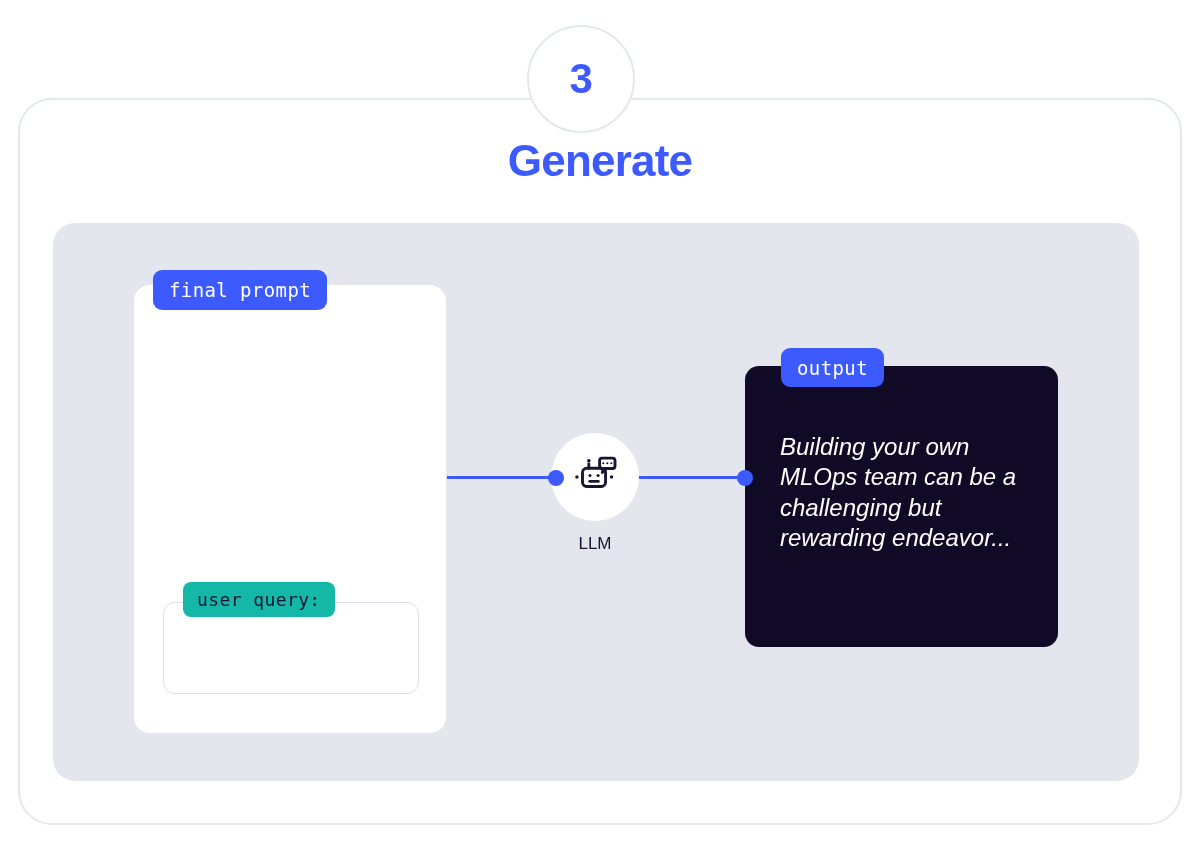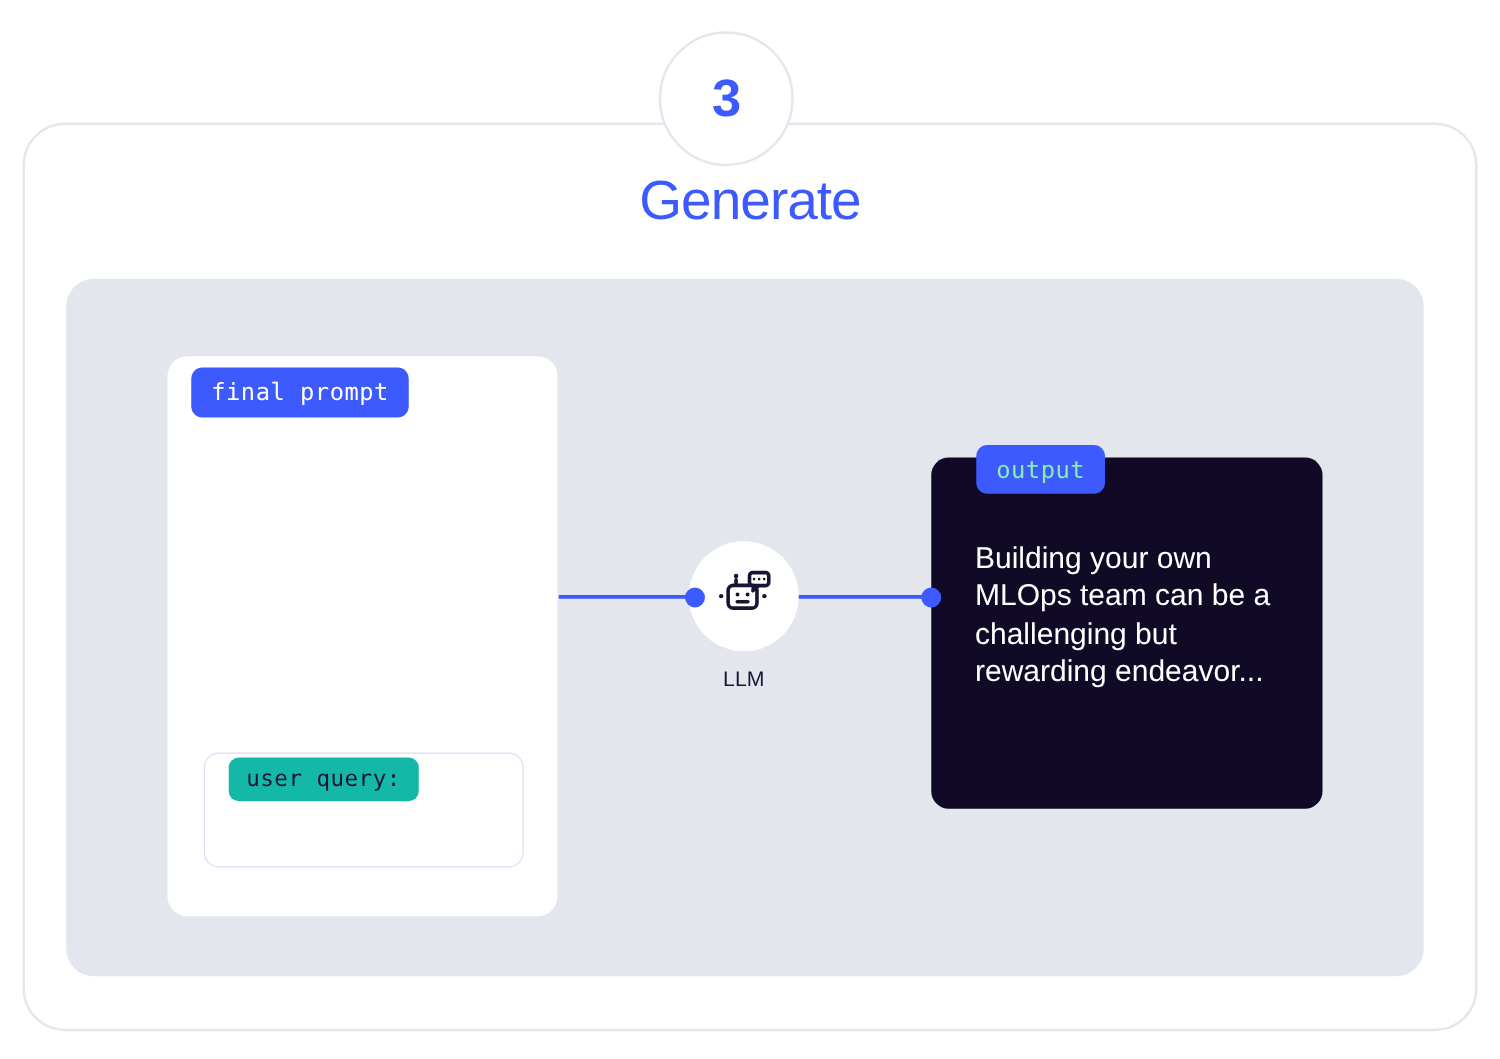--- a/index.html
+++ b/index.html
@@ -53,21 +53,21 @@
   }
 
   
   .section-title {
     position: absolute;
     left: 0;
     top: 137px;
     width: 1200px;
     text-align: center;
     font-size: 44px;
-    font-weight: normal;
+    font-weight: bold;
     color: #3d5afe;
     letter-spacing: -0.8px;
     line-height: 1.1;
   }
 
   
   .inner-panel {
     position: absolute;
     left: 53px;
     top: 223px;
@@ -91,21 +91,20 @@
   .badge {
     position: absolute;
     display: inline-flex;
     align-items: center;
     justify-content: center;
     font-family: "DejaVu Sans Mono", "Liberation Mono", monospace;
     font-size: 19px;
     letter-spacing: 0.4px;
     border-radius: 9px;
     z-index: 6;
-    margin-top: 24px;
   }
   .badge-final-prompt {
     left: 153px;
     top: 270px;
     height: 40px;
     padding: 0 16px;
     background: #3d5afe;
     color: #ffffff;
   }
   .prompt-body {
@@ -240,36 +239,37 @@
     left: 745px;
     top: 366px;
     width: 313px;
     height: 281px;
     background: #100a26;
     border-radius: 14px;
     z-index: 3;
   }
   .badge-output {
     left: 781px;
-    top: 332px;
+    top: 348px;
     height: 39px;
     padding: 0 16px;
     background: #3d5afe;
-    color: #86efac;
+    color: #ffffff;
     z-index: 7;
   }
   .output-text {
     position: absolute;
     left: 780px;
     top: 432px;
     width: 250px;
     font-size: 24px;
     line-height: 1.27;
     color: #ffffff;
     z-index: 4;
+    font-style: italic;
   }
 </style>
 </head>
 <body>
 
 <div class="outer-card"></div>
 
 <div class="step-circle">
   <span class="step-number">3</span>
 </div>

